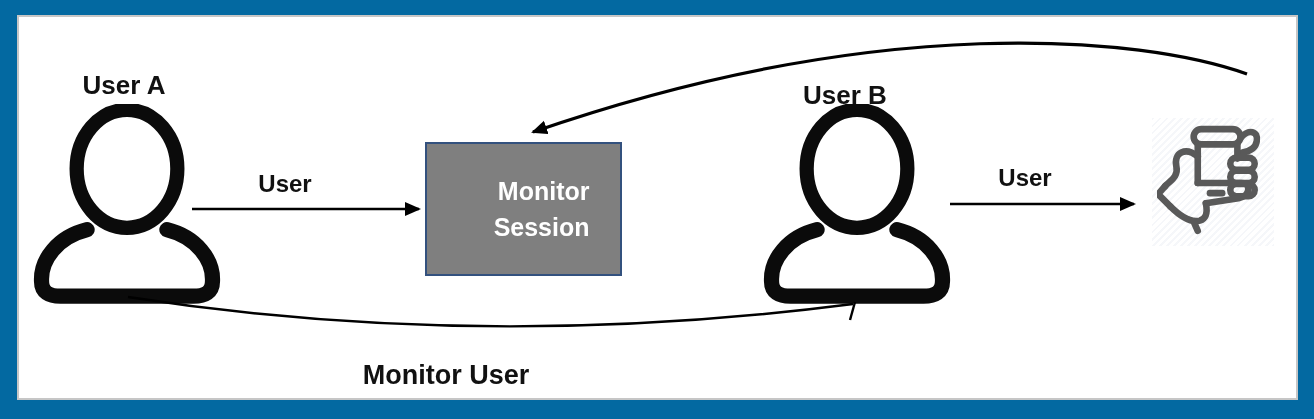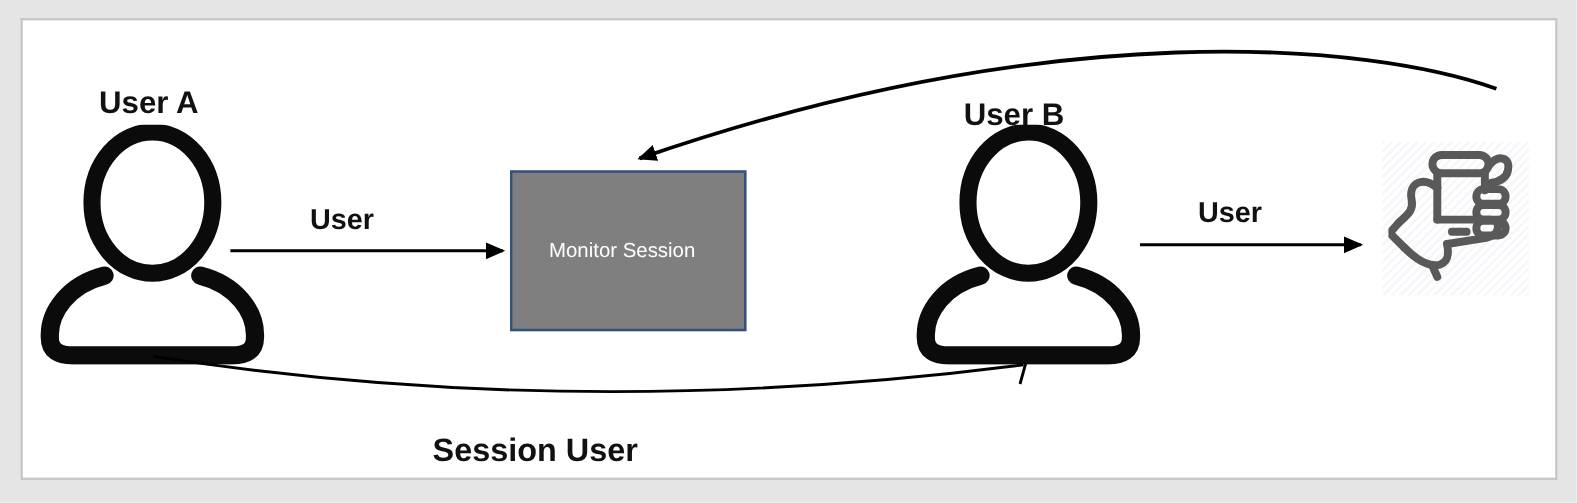--- a/index.html
+++ b/index.html
@@ -1,19 +1,19 @@
 <!DOCTYPE html>
 <html style="--box-fill: #7f7f7f; --box-border: #33517e; --box-text: #ffffff; --frame-border: #c6c6c6;"><head>
 <meta charset="utf-8">
 <style>
   html,body{margin:0;padding:0;background:#ffffff;}
   .canvas{
     position:relative;
     width:1314px;height:419px;
-    background:#e5e5e5;
+    background:#0369a1;
     font-family:"Liberation Sans",sans-serif;
     overflow:hidden;
   }
   .frame{
     position:absolute;left:17px;top:15px;width:1281px;height:385px;
     border:2px solid var(--frame-border,#c6c6c6);
     background:#ffffff;
     box-sizing:border-box;
   }
   .node-label{
@@ -35,44 +35,44 @@
     white-space:nowrap;
   }
   .monitor-box{
     position:absolute;left:425px;top:142px;width:197px;height:134px;
     background:var(--box-fill,#7f7f7f);
     border:2.5px solid var(--box-border,#33517e);
     box-sizing:border-box;
     display:flex;align-items:center;justify-content:center;
   }
   .monitor-box .box-text{
-    width:132px;text-align:left;
+    width:132px;text-align:right;
     color:var(--box-text,#ffffff);
-    font-weight:normal;font-size:17px;line-height:1.45;
+    font-weight:bold;font-size:25px;line-height:1.45;
   }
   .person-svg{position:absolute;width:190px;height:200px;}
   .app-icon-bg{
     position:absolute;left:1152px;top:118px;width:122px;height:128px;
     background:repeating-linear-gradient(135deg, rgba(120,140,180,0.07) 0 2px, rgba(255,255,255,0) 2px 5px);
   }
   .app-icon-svg{position:absolute;left:1157px;top:122px;width:112px;height:122px;}
   .connector-layer{position:absolute;left:0;top:0;width:1314px;height:419px;pointer-events:none;}
 </style>
 </head>
 <body>
 
 <div class="canvas">
   <div class="frame"></div>
 
   <div class="node-label" style="left:124px;top:70px;">User A</div>
   <div class="node-label" style="left:845px;top:80px;">User B</div>
 
   <div class="edge-label" style="left:285px;top:170px;">User</div>
   <div class="edge-label" style="left:1025px;top:164px;">User</div>
-  <div class="connect-label" style="left:446px;top:360px;">Session User</div>
+  <div class="connect-label" style="left:446px;top:360px;">Monitor User</div>
 
   <div class="monitor-box">
     <div class="box-text">Monitor Session</div>
   </div>
 
   <svg class="person-svg" style="left:32px;top:104px;" viewBox="0 0 100 105">
     <ellipse cx="50" cy="34" rx="26.5" ry="31" fill="none" stroke="#0b0b0b" stroke-width="7.5"></ellipse>
     <path d="M 29 66 C 13 70 5 82 5 92 L 5 93 C 5 99 9 101 15 101 L 85 101 C 91 101 95 99 95 93 L 95 92 C 95 82 87 70 71 66" fill="none" stroke="#0b0b0b" stroke-width="8" stroke-linecap="round" stroke-linejoin="round"></path>
   </svg>
 

